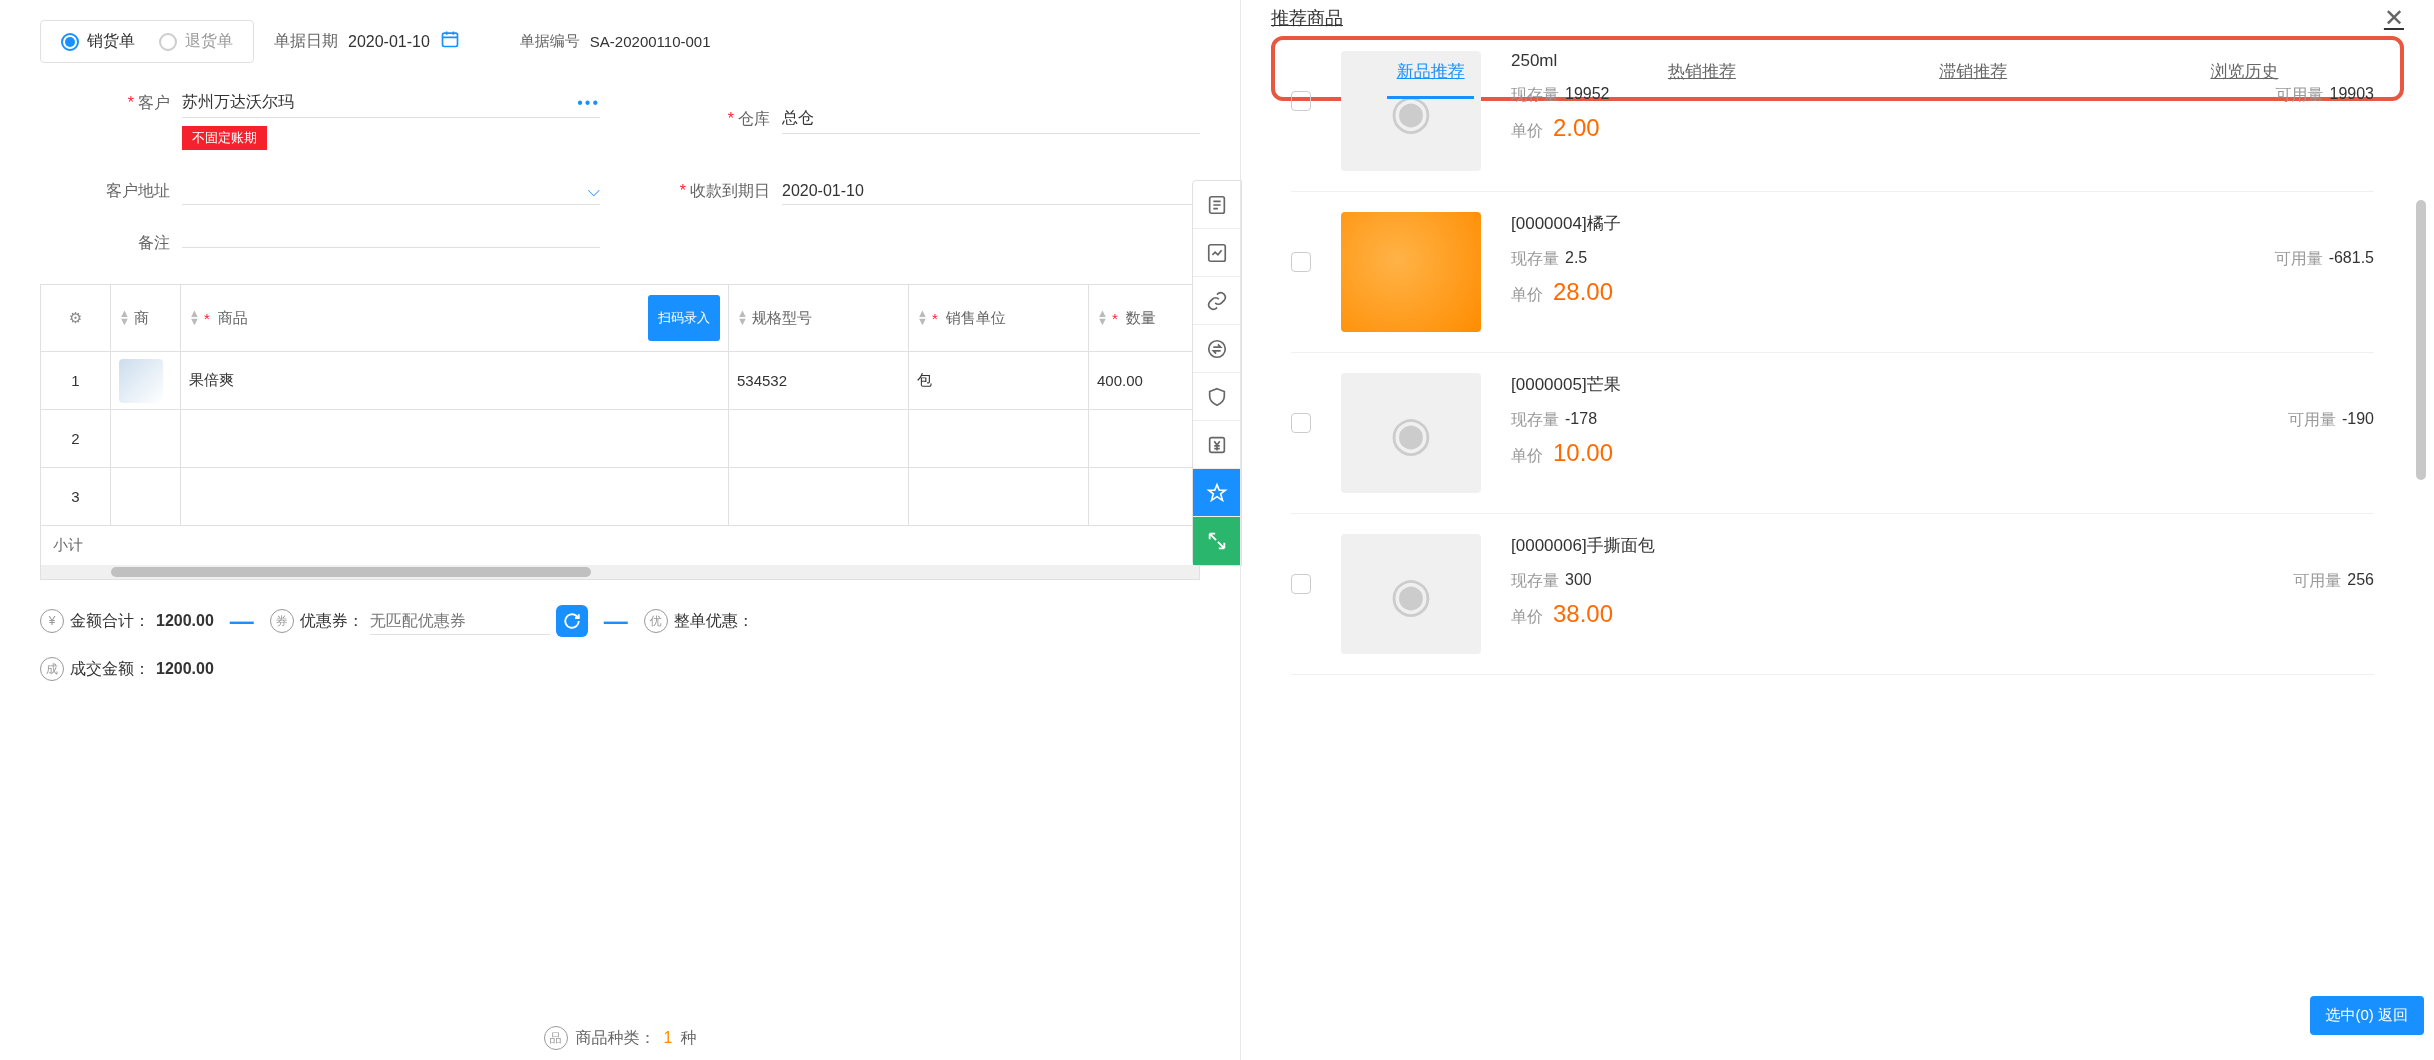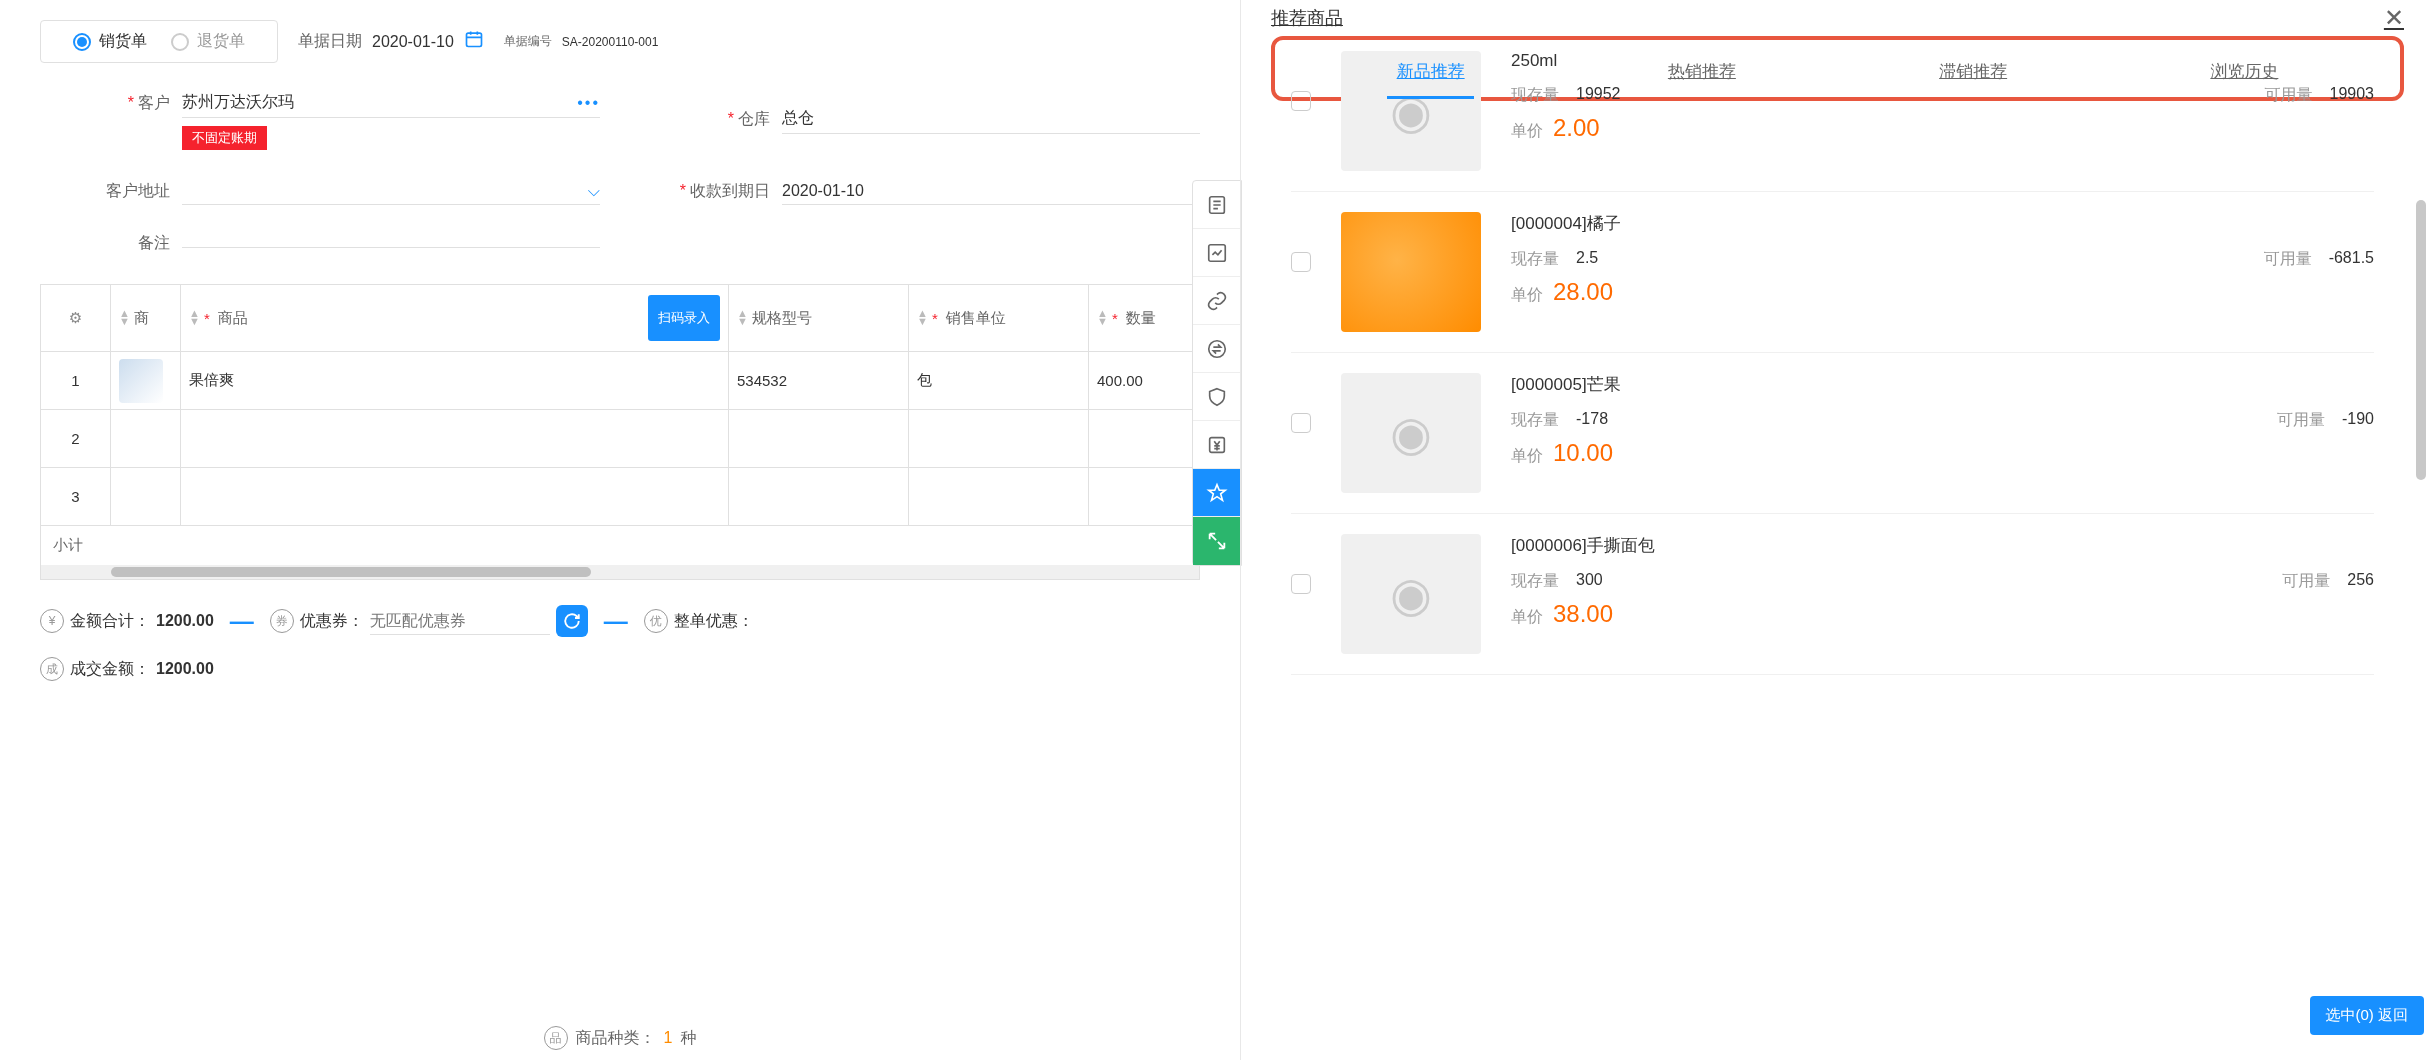--- a/index.html
+++ b/index.html
@@ -3,29 +3,29 @@
 <meta charset="utf-8">
 <style>
 * { box-sizing: border-box; margin: 0; padding: 0; }
 body { font-family: "PingFang SC", "Microsoft YaHei", -apple-system, sans-serif; font-size: 14px; color: #333; background: #fff; width: 2434px; height: 1060px; position: relative; transform-origin: top left; }
 .container { display: flex; width: 100%; height: 100%; }
 .left-panel { width: 1240px; padding: 20px 40px; position: relative; }
 .right-panel { flex: 1; border-left: 1px solid #e8e8e8; position: relative; }
 
 
 .doc-tabs { display: flex; align-items: center; gap: 20px; margin-bottom: 25px; }
-.radio-group { display: inline-flex; align-items: flex-end; gap: 24px; border: 1px solid #e0e0e0; border-radius: 4px; padding: 10px 32px; }
+.radio-group { display: inline-flex; align-items: flex-end; gap: 24px; border: 1px solid #e0e0e0; border-radius: 4px; padding: 10px 20px; }
 .radio { display: inline-flex; align-items: center; gap: 8px; cursor: pointer; font-size: 16px; }
 .radio-circle { width: 18px; height: 18px; border-radius: 50%; border: 2px solid #ccc; display: inline-flex; align-items: center; justify-content: center; }
 .radio-circle.checked { border-color: #1890ff; }
 .radio-circle.checked::after { content: ""; width: 10px; height: 10px; border-radius: 50%; background: #1890ff; }
 .doc-date-group { display: inline-flex; align-items: center; gap: 10px; font-size: 16px; }
 .date-val { color: #333; font-weight: 500; }
 .cal-icon { color: #1890ff; font-size: 18px; }
-.doc-no-group { display: inline-flex; align-items: center; gap: 10px; font-size: 12px; }
+.doc-no-group { display: inline-flex; align-items: center; gap: 10px; font-size: 15px; margin-left: 40px; }
 
 
 .form-grid { display: grid; grid-template-columns: 1fr 1fr; row-gap: 28px; column-gap: 40px; margin-bottom: 30px; }
 .form-row { display: flex; align-items: center; gap: 12px; }
 .form-label { width: 130px; text-align: right; color: #666; font-size: 16px; }
 .req { color: #f5222d; margin-right: 4px; }
 .form-value { flex: 1; border-bottom: 1px solid #e0e0e0; padding: 4px 0; font-size: 16px; display: flex; align-items: center; justify-content: space-between; }
 .tag-red { display: inline-block; background: #f5222d; color: #fff; font-size: 13px; padding: 3px 10px; margin-top: 8px; margin-left: 142px; }
 .more-dots { color: #1890ff; letter-spacing: 2px; cursor: pointer; }
 .dropdown-arrow { color: #1890ff; }
@@ -80,21 +80,21 @@
 .rp-tab.active::after { content: ""; position: absolute; left: 10%; right: 10%; bottom: -2px; height: 3px; background: #1890ff; }
 
 .rec-list { padding: 0 60px 0 50px; max-height: 780px; overflow: visible; }
 .rec-item { display: flex; align-items: flex-start; gap: 30px; padding: 20px 0; border-bottom: 1px solid #f0f0f0; }
 .rec-chk { width: 20px; height: 20px; border: 1.5px solid #ccc; border-radius: 4px; margin-top: 40px; cursor: pointer; flex-shrink: 0; }
 .rec-img { width: 140px; height: 120px; background: #f0f0f0; border-radius: 4px; flex-shrink: 0; display: flex; align-items: center; justify-content: center; color: #ccc; font-size: 48px; }
 .rec-img.orange-img { background: radial-gradient(circle at 40% 40%, #ffb347, #ff8c00); }
 .rec-info { flex: 1; }
 .rec-title { font-size: 17px; margin-bottom: 14px; }
 .rec-stats { display: flex; gap: 60px; margin-bottom: 8px; font-size: 16px; }
-.stat { display: inline-flex; gap: 17px; }
+.stat { display: inline-flex; gap: 6px; }
 .stat-label { color: #999; }
 .price-row { font-size: 16px; display: flex; align-items: baseline; gap: 10px; }
 .price-val { color: #ff6a00; font-size: 24px; font-weight: 500; }
 .vscroll { position: absolute; right: 8px; top: 200px; width: 10px; height: 280px; background: #c8c8c8; border-radius: 5px; }
 
 .sel-btn { position: absolute; right: 10px; bottom: 25px; background: #1890ff; color: #fff; padding: 10px 16px; border-radius: 4px; font-size: 15px; cursor: pointer; }
 </style>
 </head>
 <body>
 

